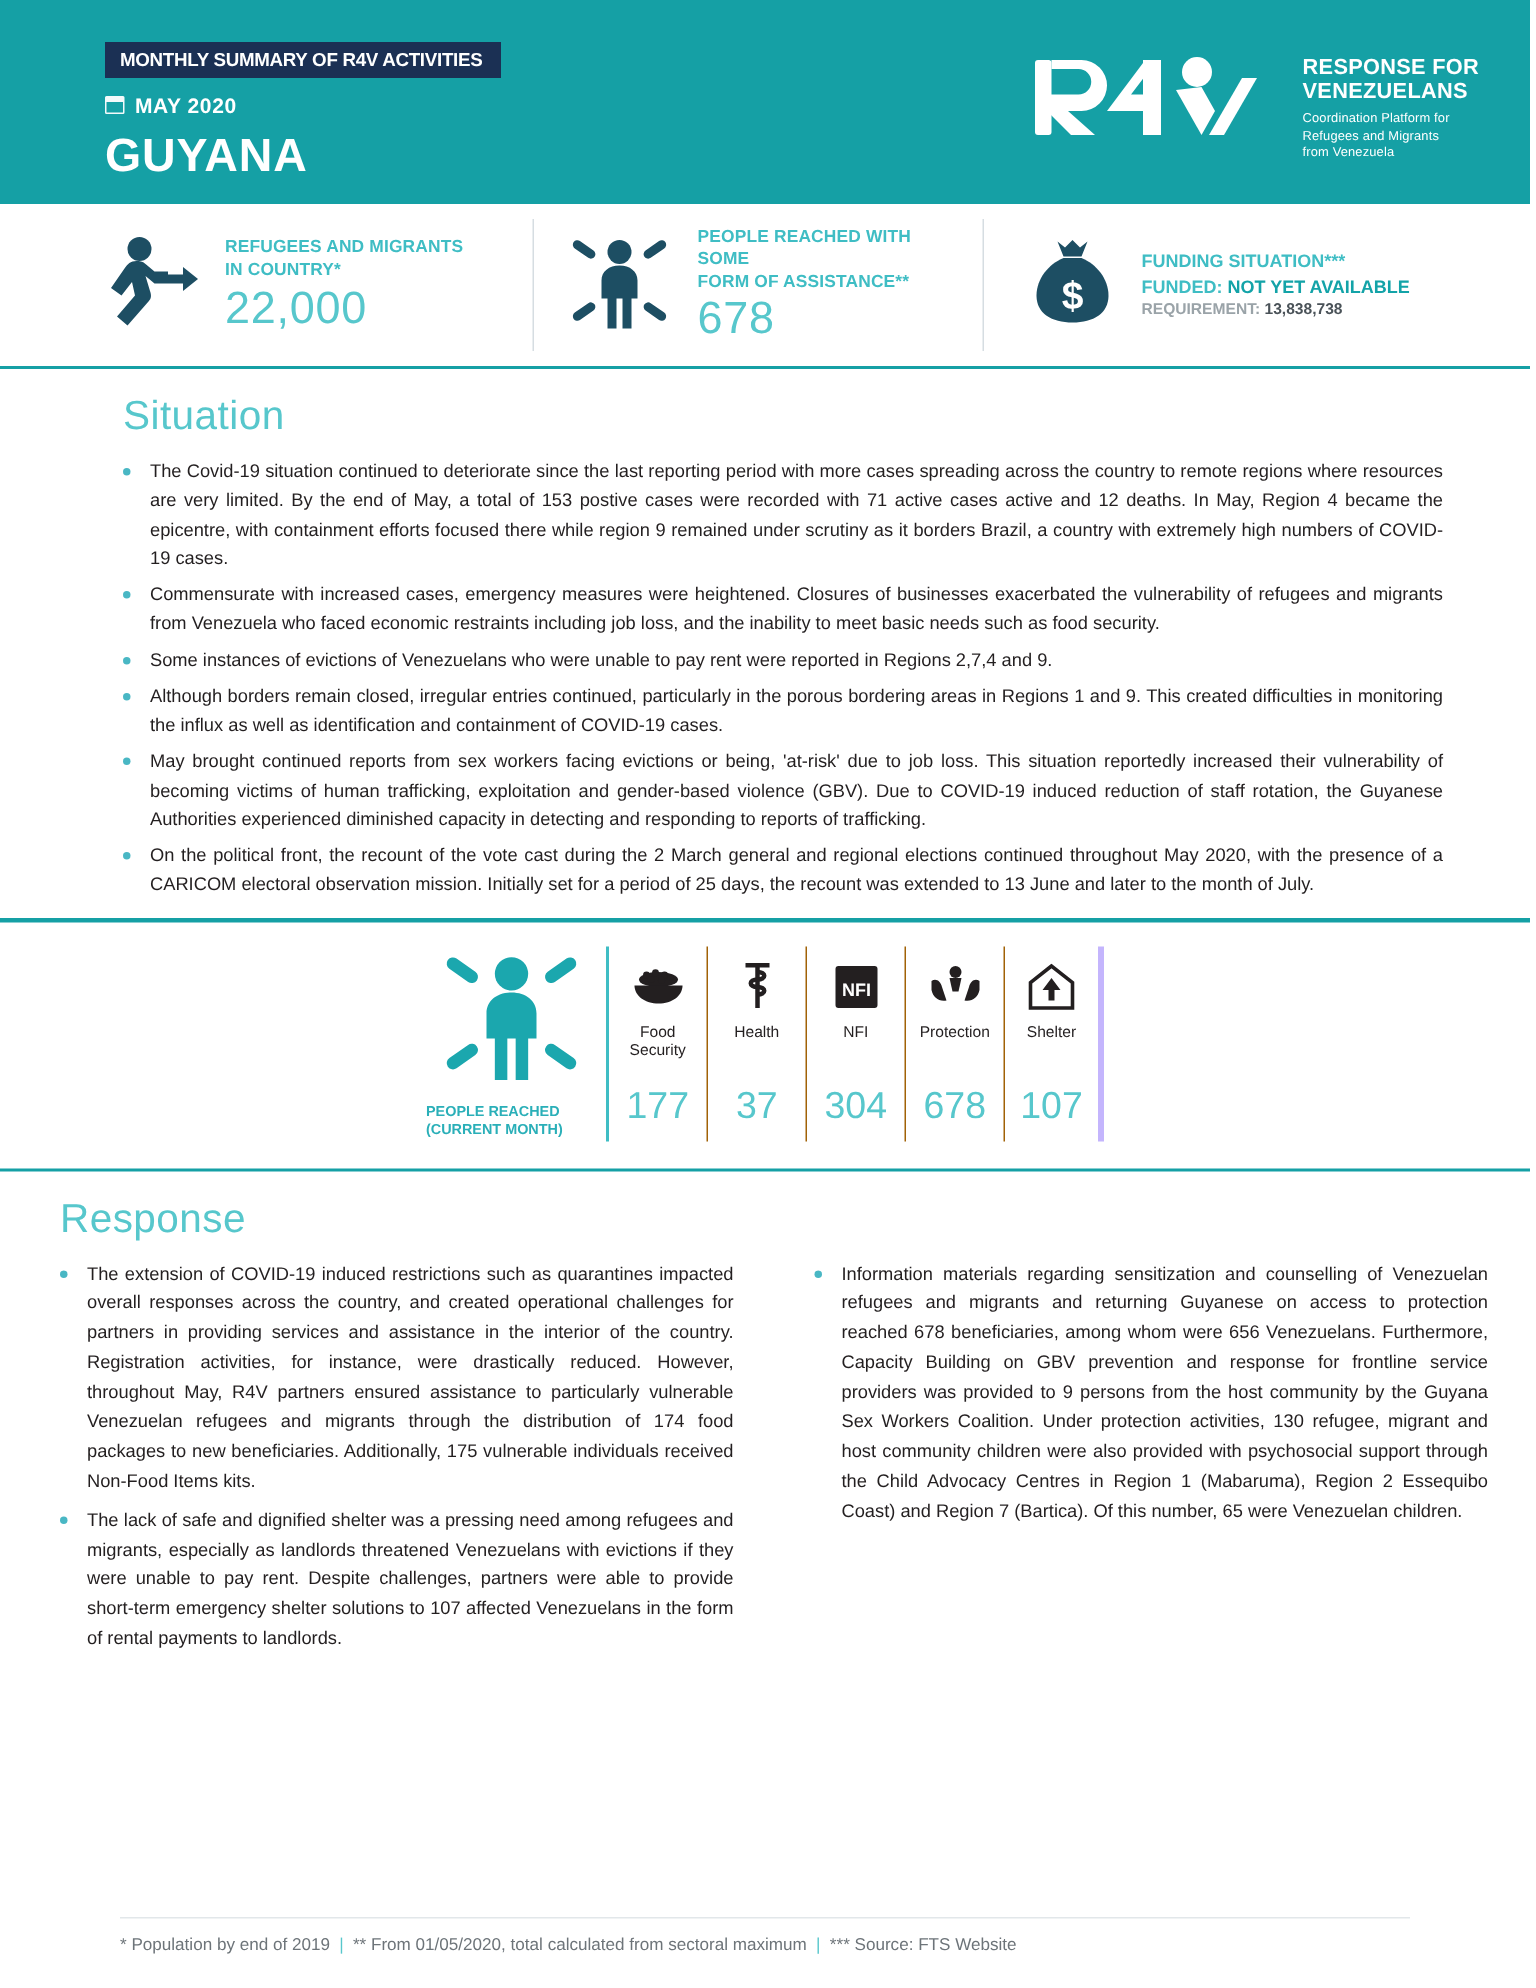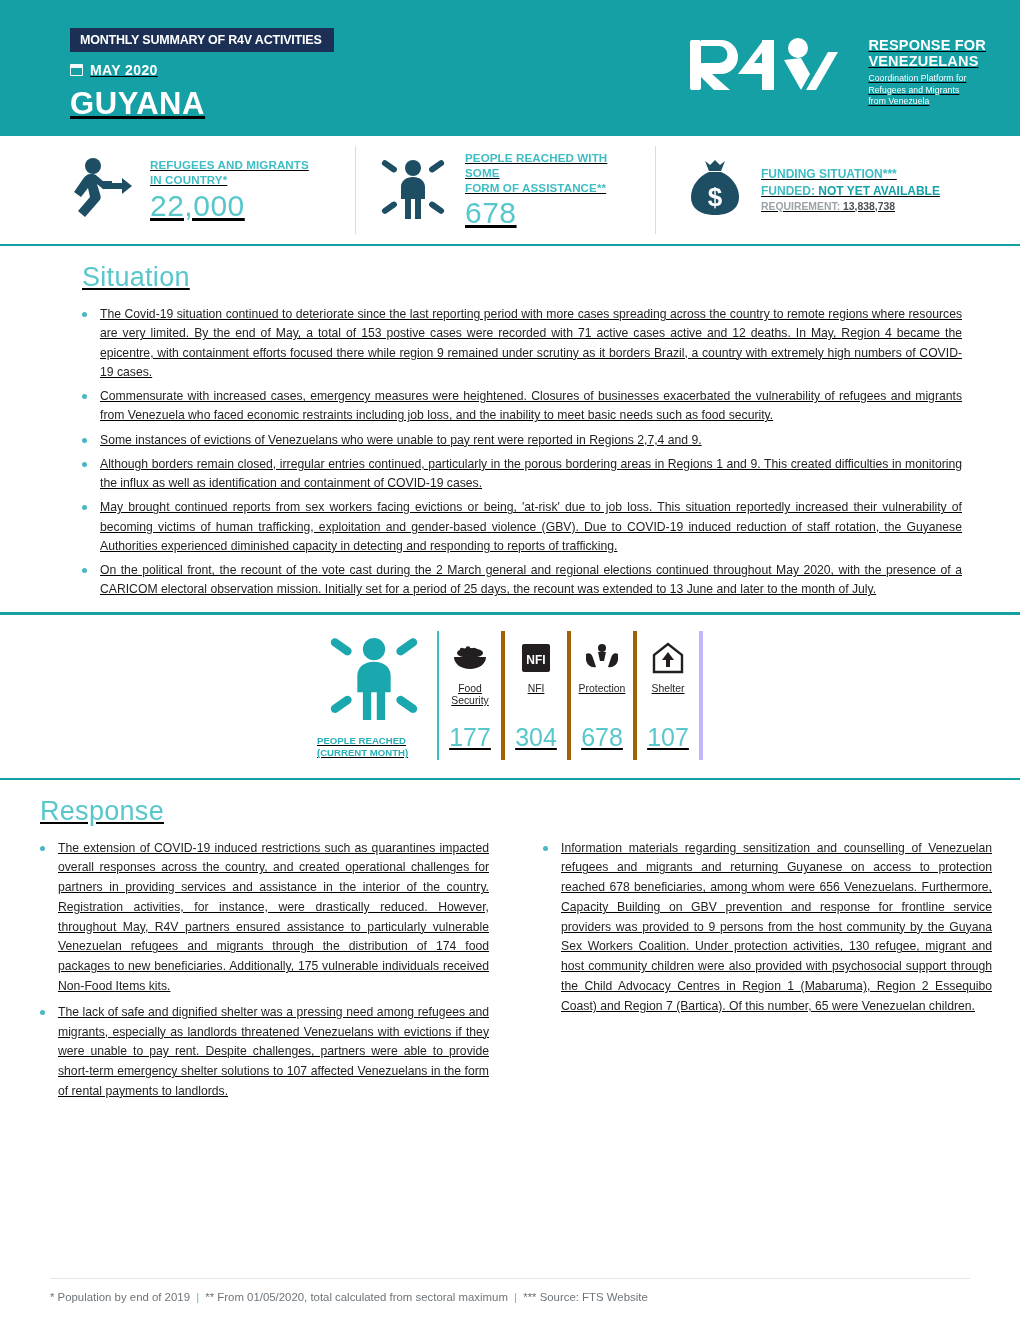--- a/index.html
+++ b/index.html
@@ -8,21 +8,20 @@
     height: 1325px;
     background: #ffffff;
     font-family: "Liberation Sans", sans-serif;
   }
   .page {
     position: relative;
     width: 1020px;
     height: 1325px;
     background: #ffffff;
     overflow: hidden;
-    text-decoration: underline;
   }
 
   
   .header {
     position: relative;
     height: 136px;
     background: #15A0A5;
     padding: 18px 34px 0 70px;
     display: flex;
     justify-content: space-between;
@@ -197,21 +196,21 @@
     text-align: left;
     margin-top: 8px;
     width: 100%;
   }
   .sector-grid { display: flex; border-left: 2px solid #3FBDC4; }
   .sector {
     width: 66px;
     display: flex;
     flex-direction: column;
     align-items: center;
-    border-right: 4px solid #a16207;
+    border-right: 1px solid #a16207;
     padding: 4px 2px 0;
   }
   .sector:last-child { border-right: 4px solid #c4b5fd; }
   .sector-icon {
     height: 46px;
     display: flex;
     align-items: center;
     justify-content: center;
   }
   .sector-name {
@@ -240,21 +239,21 @@
     font-size: 12.2px;
     line-height: 1.62;
     margin-bottom: 6px;
     break-inside: avoid-column;
   }
 
   
   .footer {
     position: absolute;
     left: 0; right: 0; bottom: 22px;
-    padding: 0 50px;
+    padding: 0 80px;
   }
   .footer-line { height: 1px; background: #e2e7ea; margin-bottom: 12px; }
   .footnote {
     font-size: 11.4px;
     color: #6d7479;
   }
   .footnote .sep { color: #57C7CC; padding: 0 3px; }
 </style>
 </head>
 <body>
@@ -419,20 +418,33 @@
                 <circle cx="20" cy="10.5" r="2.3"></circle>
                   <circle cx="26" cy="9" r="2"></circle>
                 <path d="M2 14h32c0 7-7 12-16 12S2 21 2 14z"></path>
               </g>
             </svg>
           </span>
           <div class="sector-name">Food Security</div>
           <div class="sector-value">177</div>
         </div>
 
+        <div class="sector">
+          <span class="sector-icon">
+            <svg width="26" height="34" viewBox="0 0 26 34">
+              <g fill="none" stroke="#231f20" stroke-width="3">
+                <path d="M13 3v28"></path>
+                <path d="M13 7c6 0 6 5 0 5s-6 5 0 5 6 5 0 5"></path>
+              </g>
+              <rect x="5" y="1" width="16" height="3" fill="#231f20"></rect>
+            </svg>
+          </span>
+          <div class="sector-name">Health</div>
+          <div class="sector-value">37</div>
+        </div>
 
         <div class="sector">
           <span class="sector-icon">
             <svg width="30" height="30" viewBox="0 0 30 30">
               <rect x="1" y="1" width="28" height="28" rx="2" fill="#231f20"></rect>
               <text x="15" y="21" font-family="Liberation Sans, sans-serif" font-size="12" font-weight="bold" fill="#ffffff" text-anchor="middle">NFI</text>
             </svg>
           </span>
           <div class="sector-name">NFI</div>
           <div class="sector-value">304</div>

